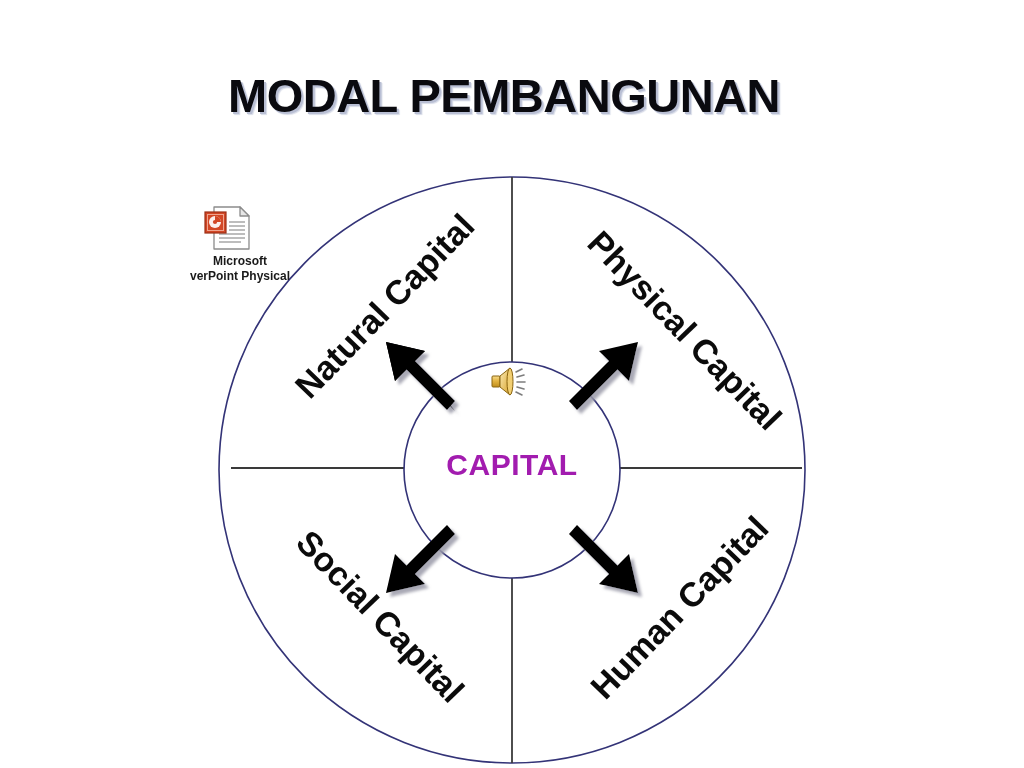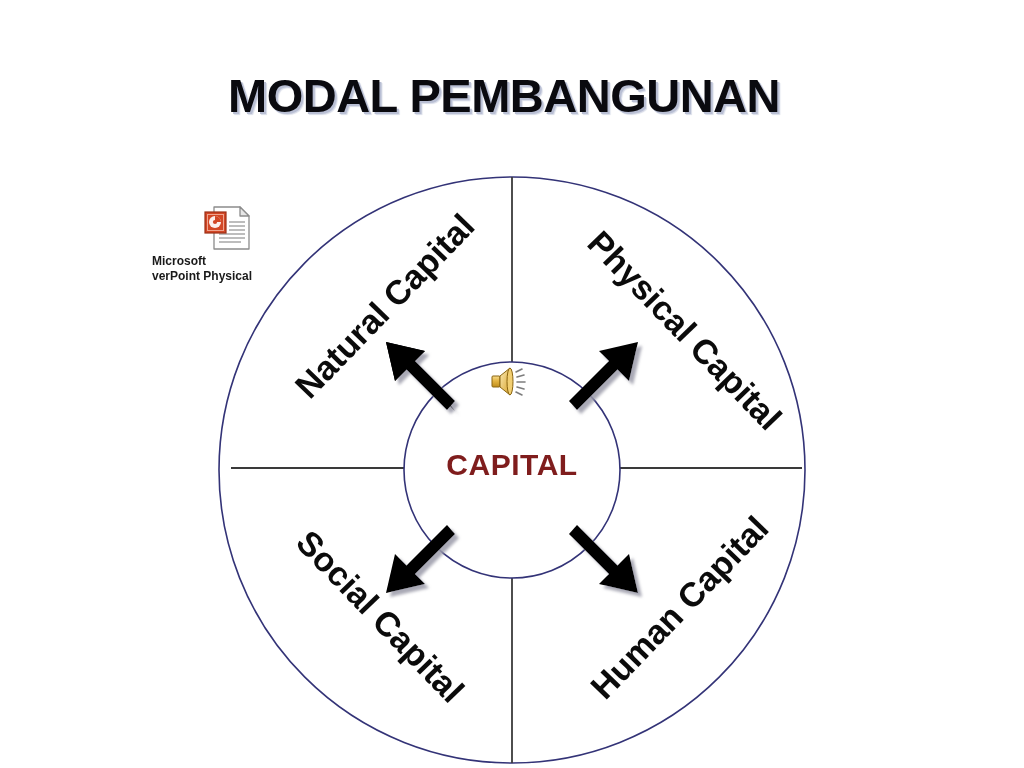--- a/index.html
+++ b/index.html
@@ -87,21 +87,21 @@
   #center-label {
     position: absolute;
     left: 412px;
     top: 448px;
     width: 200px;
     text-align: center;
     font-family: "Liberation Sans", sans-serif;
     font-weight: bold;
     font-size: 30px;
     letter-spacing: 0.5px;
-    color: #7f1d1d;
+    color: #a21caf;
   }
 
   
   #sound-icon {
     position: absolute;
     left: 489px;
     top: 363px;
     width: 44px;
     height: 38px;
   }
@@ -116,23 +116,24 @@
   }
   #ppt-icon {
     position: absolute;
     left: 50px;
     top: 0px;
     width: 52px;
     height: 48px;
   }
   #ppt-caption {
     position: absolute;
-    left: 0px;
+    left: 12px;
     top: 50px;
     width: 152px;
+    text-align: center;
     font-family: "Liberation Sans", sans-serif;
     font-weight: bold;
     font-size: 12px;
     line-height: 15px;
     color: #1a1a1a;
     overflow: hidden;
     white-space: nowrap;
   }
   #ppt-caption .cap-line {
     display: block;

